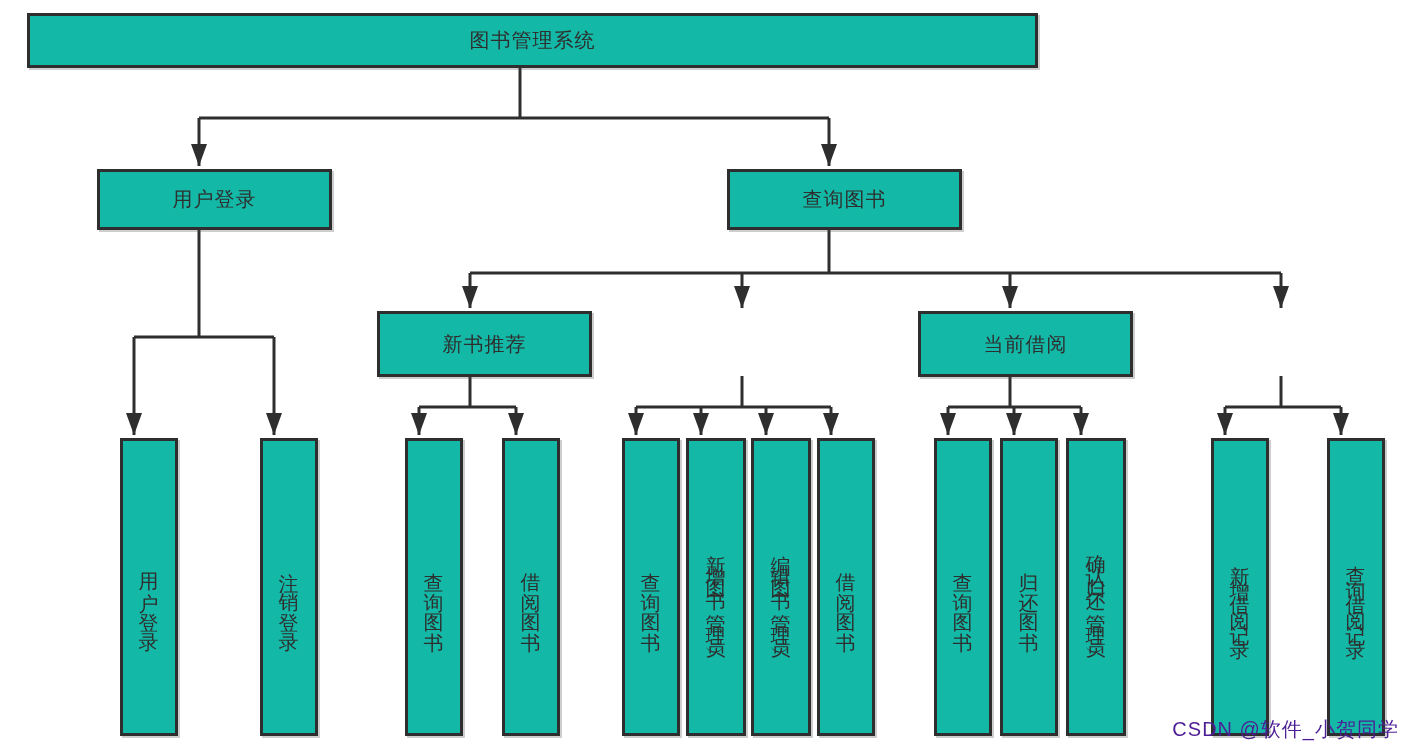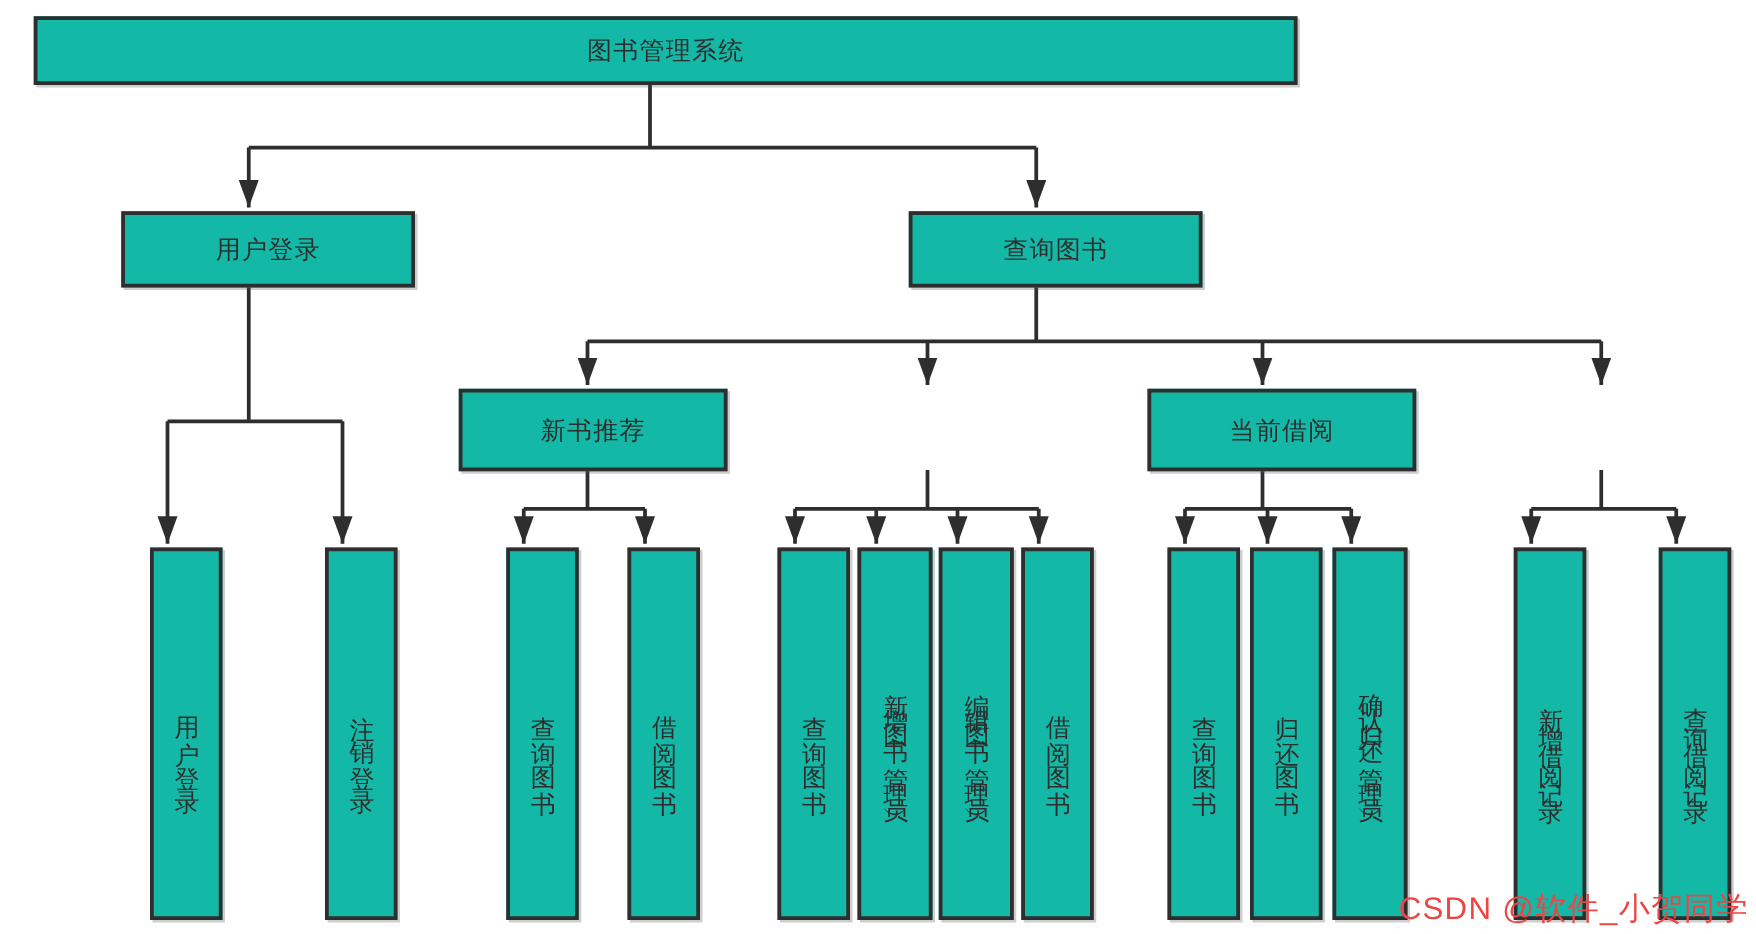--- a/index.html
+++ b/index.html
@@ -34,21 +34,21 @@
     font-size: 20px;
     color: #2e2e2e;
     letter-spacing: 1px;
     white-space: nowrap;
     margin-left: 15px;
   }
   .root   { left: 12px;   top: 13px;  width: 1011px; height: 55px; }
   .lvl2-a { left: 82px;   top: 169px; width: 235px;  height: 61px; }
   .lvl2-b { left: 712px;  top: 169px; width: 235px;  height: 61px; }
   .lvl3   { top: 311px; height: 66px; width: 215px; }
-  .sec-1  { left: 352px; }
+  .sec-1  { left: 362px; }
   .sec-2  { left: 633px; width: 219px; }
   .sec-3  { left: 903px; }
   .sec-4  { left: 1174px; }
   .leaf   { top: 438px; height: 298px; width: 58px; }
   .leaf .v-text {
     writing-mode: vertical-lr;
     text-orientation: mixed;
     line-height: 1;
   }
   .vt4 .v-text { letter-spacing: 20px; margin-bottom: -20px; }
@@ -64,22 +64,22 @@
   .g3-4 { left: 802px; }
   .g4-1 { left: 919px; }
   .g4-2 { left: 985px; }
   .g4-3 { left: 1051px; width: 60px; }
   .g5-1 { left: 1196px; }
   .g5-2 { left: 1312px; }
   .watermark {
     position: absolute;
     right: 6px;
     bottom: 4px;
-    font-size: 25px;
-    color: #ef4444;
+    font-size: 20px;
+    color: #4c1d95;
     letter-spacing: 1px;
     z-index: 5;
   }
   .line {
     stroke: #2e2e2e;
     stroke-width: 3;
     fill: none;
   }
 </style>
 </head>

